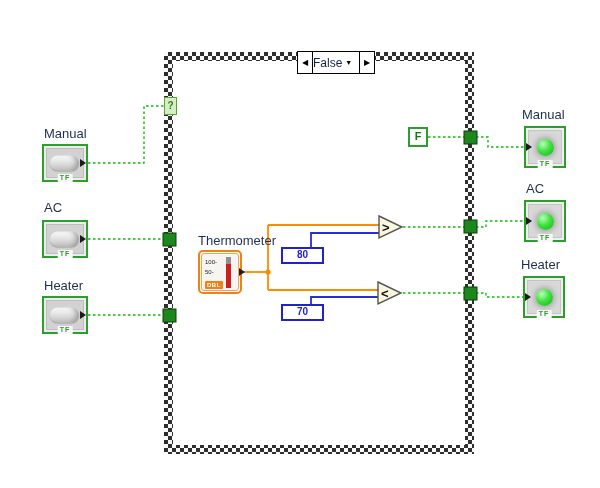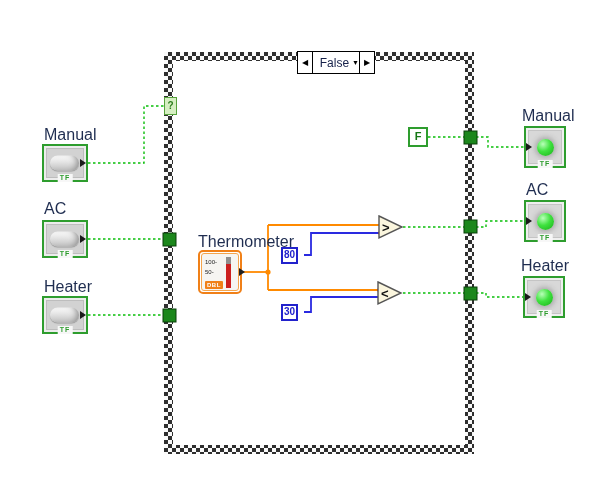--- a/index.html
+++ b/index.html
@@ -15,29 +15,29 @@
     background-size:8px 8px;
   }
   .case-inner{position:absolute;left:9px;top:9px;right:9px;bottom:9px;background:#ffffff;}
   .case-sel{
     position:absolute;left:297px;top:51px;width:78px;height:23px;background:#ffffff;
     border:1px solid #000;display:flex;align-items:stretch;z-index:6;box-sizing:border-box;
   }
   .sel-arrow{width:14px;display:flex;align-items:center;justify-content:center;font-size:8px;color:#000;cursor:pointer;}
   .sel-arrow.prev{border-right:1px solid #000;}
   .sel-arrow.next{border-left:1px solid #000;}
-  .sel-val{flex:1;display:flex;align-items:center;justify-content:flex-end;gap:3px;font-size:12px;color:#16214A;}
+  .sel-val{flex:1;display:flex;align-items:center;justify-content:flex-start;gap:3px;font-size:12px;color:#16214A;}
   .sel-dd{font-size:7px;color:#000;}
   .sel-term{
     position:absolute;left:164px;top:97px;width:13px;height:18px;box-sizing:border-box;
     background:#D6EFC2;border:1px solid #57A23C;color:#2E7D1E;font-size:10px;font-weight:bold;
     text-align:center;line-height:15px;z-index:5;
   }
   
-  .obj-label{position:absolute;font-size:16px;color:#1F2D50;z-index:7;white-space:nowrap;}
+  .obj-label{position:absolute;font-size:13px;color:#1F2D50;z-index:7;white-space:nowrap;}
   
   .bool-ctl{
     position:absolute;width:46px;height:38px;box-sizing:border-box;border:2px solid #2E9D2E;
     background:#ECECEC;padding:2px;z-index:7;
   }
   .bool-ctl-face{position:relative;width:100%;height:100%;background:#D2D2D2;border:1px solid #BDBDBD;box-sizing:border-box;}
   .rocker{
     position:absolute;left:3px;top:50%;transform:translateY(-50%);width:29px;height:15px;border-radius:8px;
     background:linear-gradient(180deg,#FBFBFB 0%,#E3E3E3 45%,#BFBFBF 100%);
     box-shadow:inset -6px 0 6px -4px #8f8f8f, 0 1px 1px #9a9a9a;
@@ -64,21 +64,21 @@
     width:17px;height:17px;border-radius:50%;
     background:radial-gradient(circle at 35% 30%, #B9FFB9 0%, #3FE23F 45%, #18AE18 100%);
     box-shadow:0 0 5px 2px rgba(80,80,80,0.35);
   }
   .in-arrow{
     position:absolute;left:-3px;top:50%;transform:translateY(-50%);
     width:0;height:0;border-top:4px solid transparent;border-bottom:4px solid transparent;border-left:6px solid #1a1a1a;
   }
   
   .num-const{
-    position:absolute;width:17px;height:17px;box-sizing:border-box;border:2px solid #2222CC;background:#fff;
+    position:absolute;width:43px;height:17px;box-sizing:border-box;border:2px solid #2222CC;background:#fff;
     color:#2222CC;font-size:10px;font-weight:bold;text-align:center;line-height:12px;z-index:7;
   }
   .f-const{
     position:absolute;left:408px;top:127px;width:20px;height:20px;box-sizing:border-box;
     border:2px solid #2E9D2E;background:#fff;color:#157815;font-weight:bold;font-size:11px;
     text-align:center;line-height:15px;z-index:7;
   }
   
   .thermo{
     position:absolute;left:198px;top:250px;width:44px;height:44px;box-sizing:border-box;
@@ -198,21 +198,21 @@
       <span>100-</span>
       <span>50-</span>
     </div>
     <div class="t-col"></div>
     <div class="dbl-tag">DBL</div>
     <div class="t-out"></div>
   </div>
 </div>
 
 <div class="num-const" style="left:281px;top:247px">80</div>
-<div class="num-const" style="left:281px;top:304px">30</div>
+<div class="num-const" style="left:281px;top:304px">70</div>
 
 <div class="f-const">F</div>
 
 <div class="obj-label" style="left:522px;top:107px">Manual</div>
 <div class="bool-ind" style="left:524px;top:126px">
   <div class="bool-ind-face">
     <div class="led"></div>
     <div class="in-arrow"></div>
   </div>
   <div class="tf-tab">TF</div>

